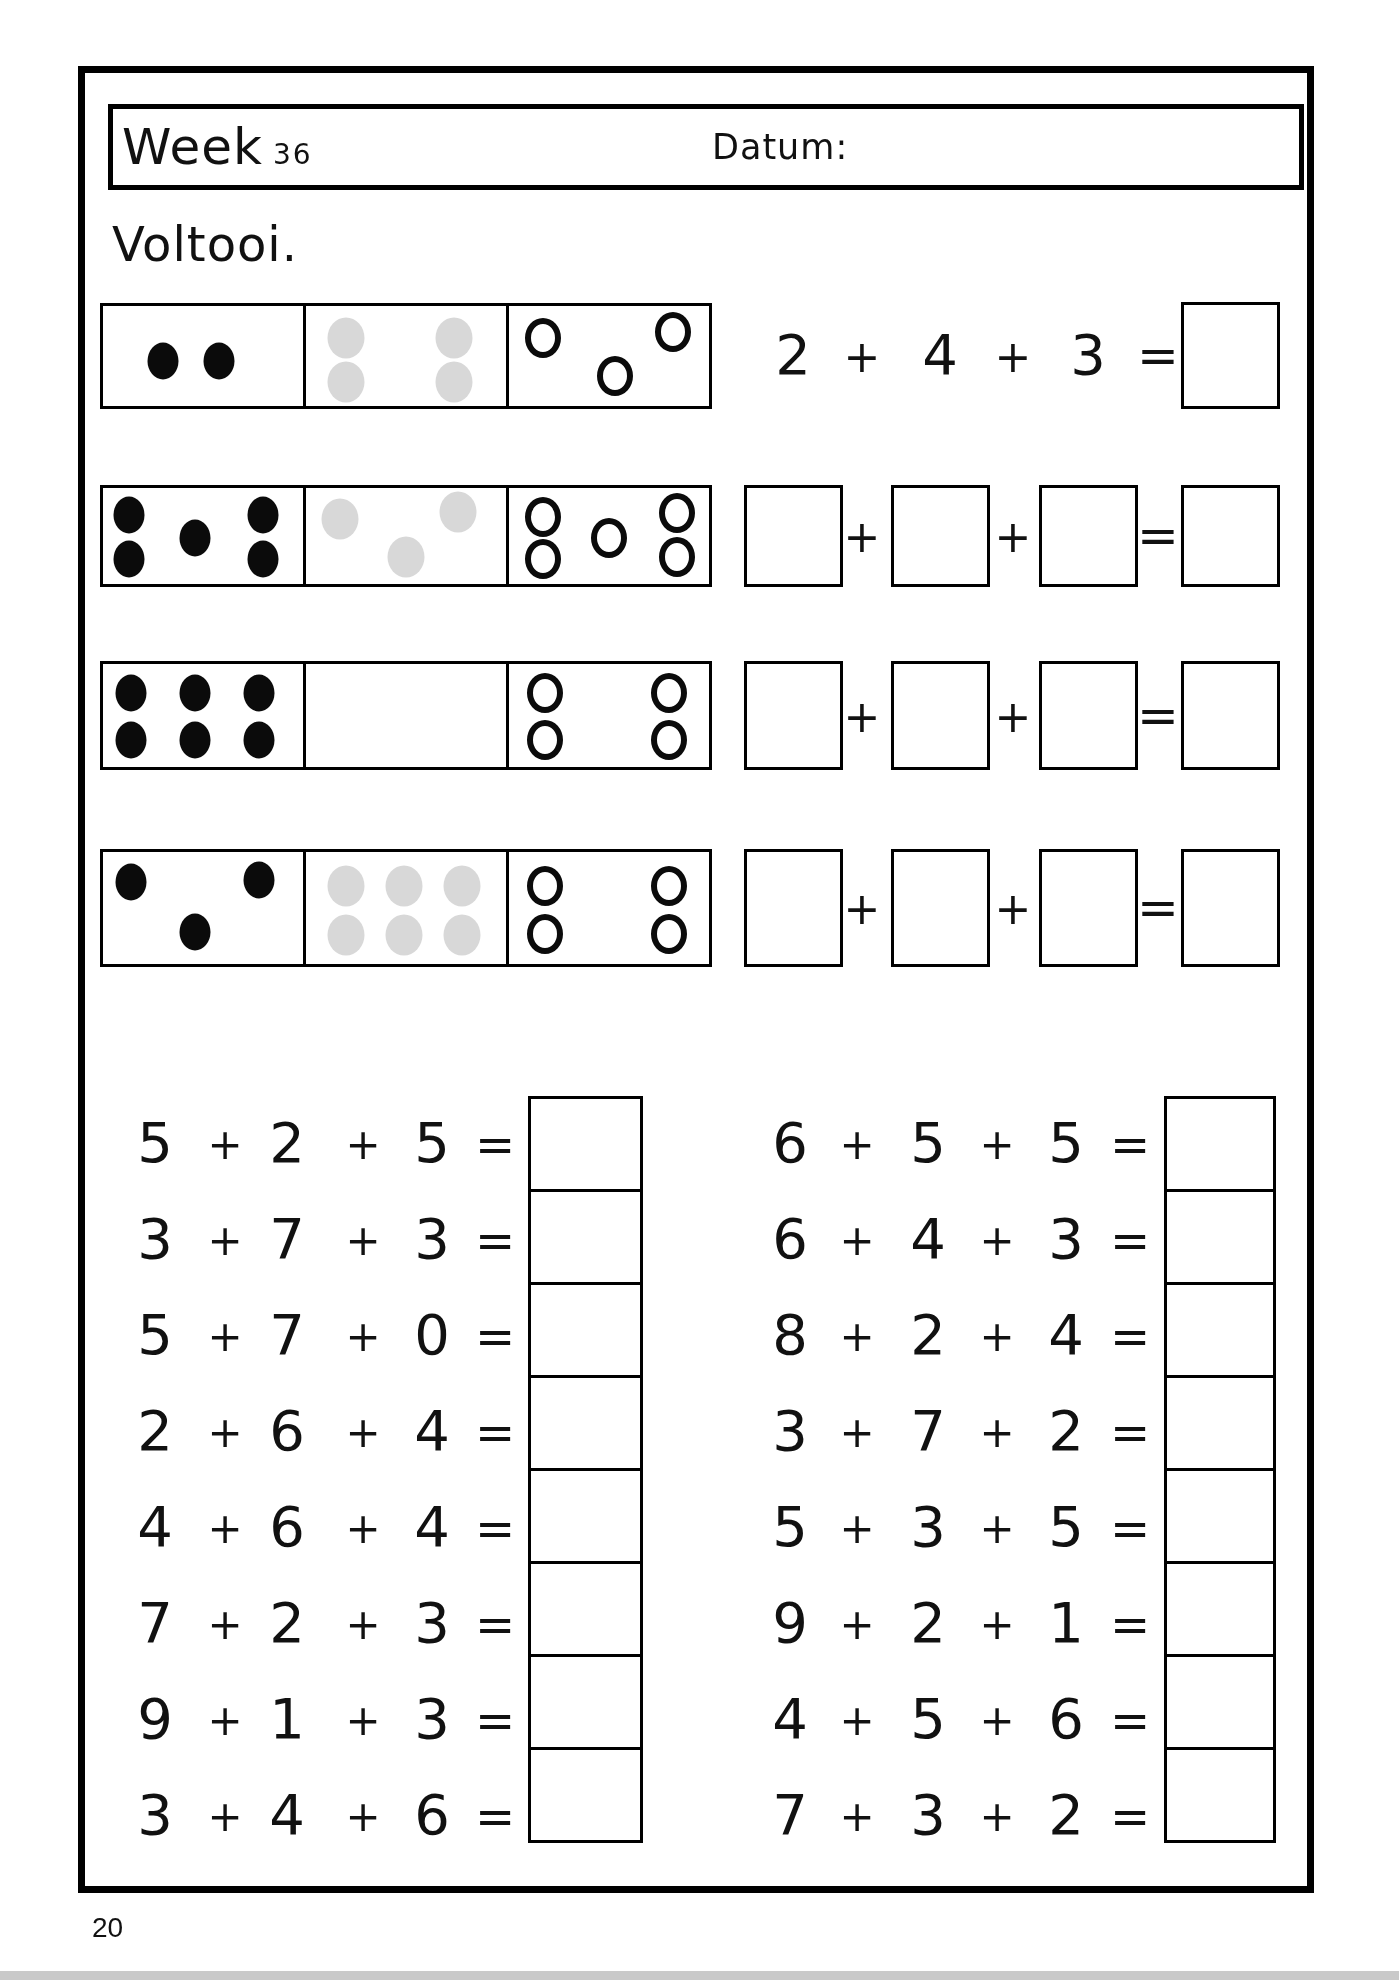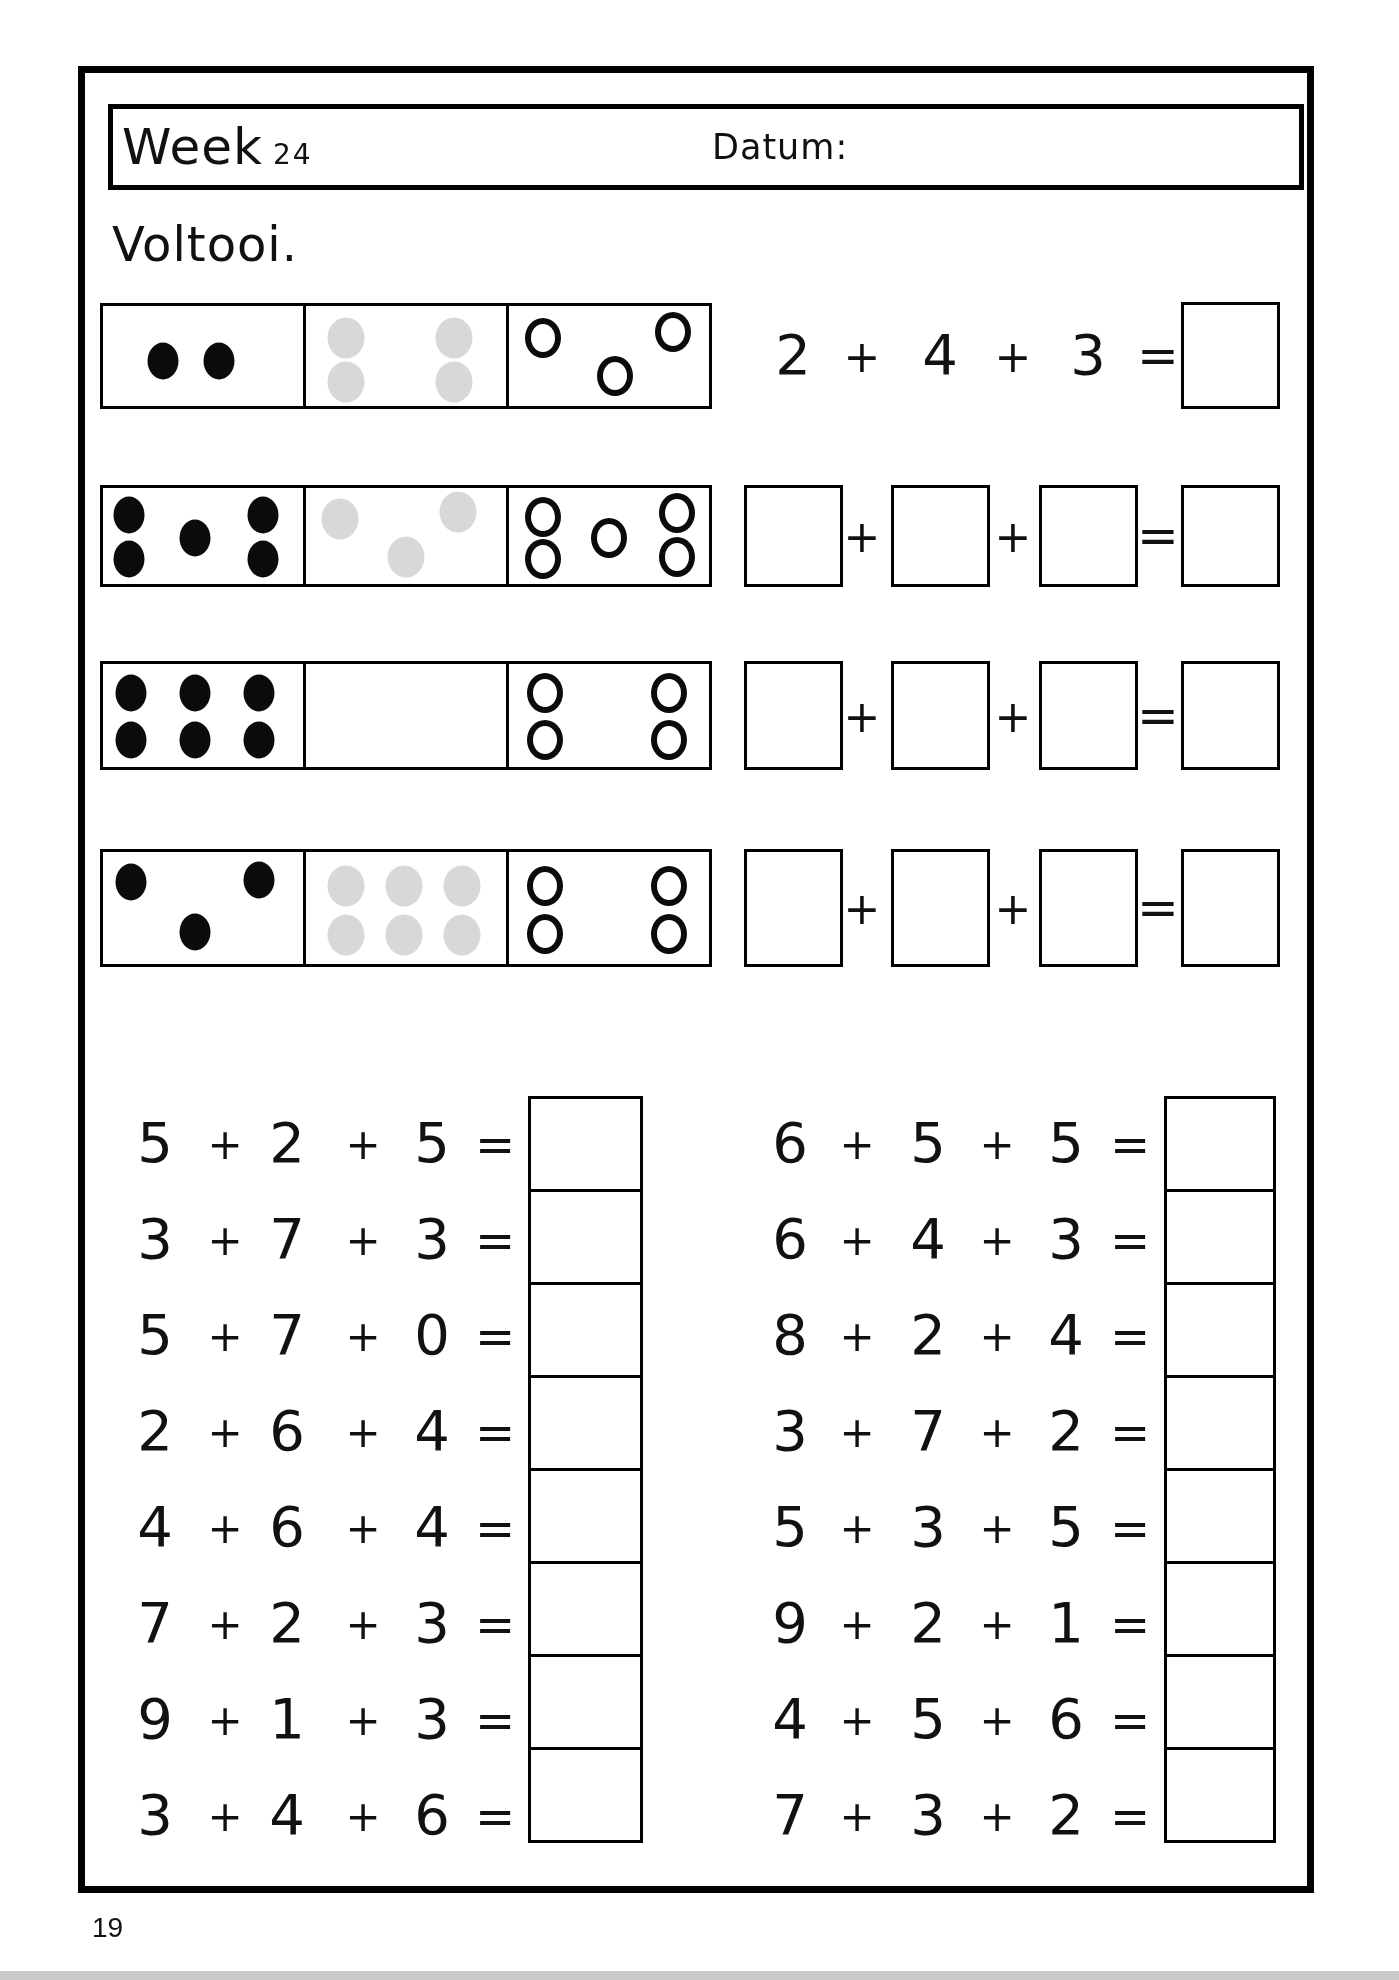--- a/index.html
+++ b/index.html
@@ -53,21 +53,21 @@
 </style>
 </head>
 <body>
 
 <div class="stage">
   <div class="abs page-border"></div>
 
   <div class="abs header-box"></div>
   <div class="abs week-wrap">
     <span class="week-label">Week</span>
-    <span class="week-number">24</span>
+    <span class="week-number">36</span>
   </div>
   <div class="abs datum-label">Datum:</div>
 
   <div class="abs instruction">Voltooi.</div>
 
   <div id="generated-content">
       <div class="dot-box abs" style="left: 100px; top: 303px; height: 106px;">
         <div class="dot-cell">
           <span class="dot black" style="left: 30%; top: 55%;"></span>
           <span class="dot black" style="left: 58%; top: 55%;"></span>
@@ -282,15 +282,15 @@
         <div class="answer-cell" style="height: 96px;"></div>
         <div class="answer-cell" style="height: 96px;"></div>
         <div class="answer-cell" style="height: 96px;"></div>
         <div class="answer-cell" style="height: 96px;"></div>
         <div class="answer-cell" style="height: 96px;"></div>
         <div class="answer-cell" style="height: 96px;"></div>
         <div class="answer-cell" style="height: 96px;"></div>
       </div>
     </div>
 
-  <div class="abs page-number">19</div>
+  <div class="abs page-number">20</div>
   <div class="abs scan-strip"></div>
 </div>
 
 </body></html>

